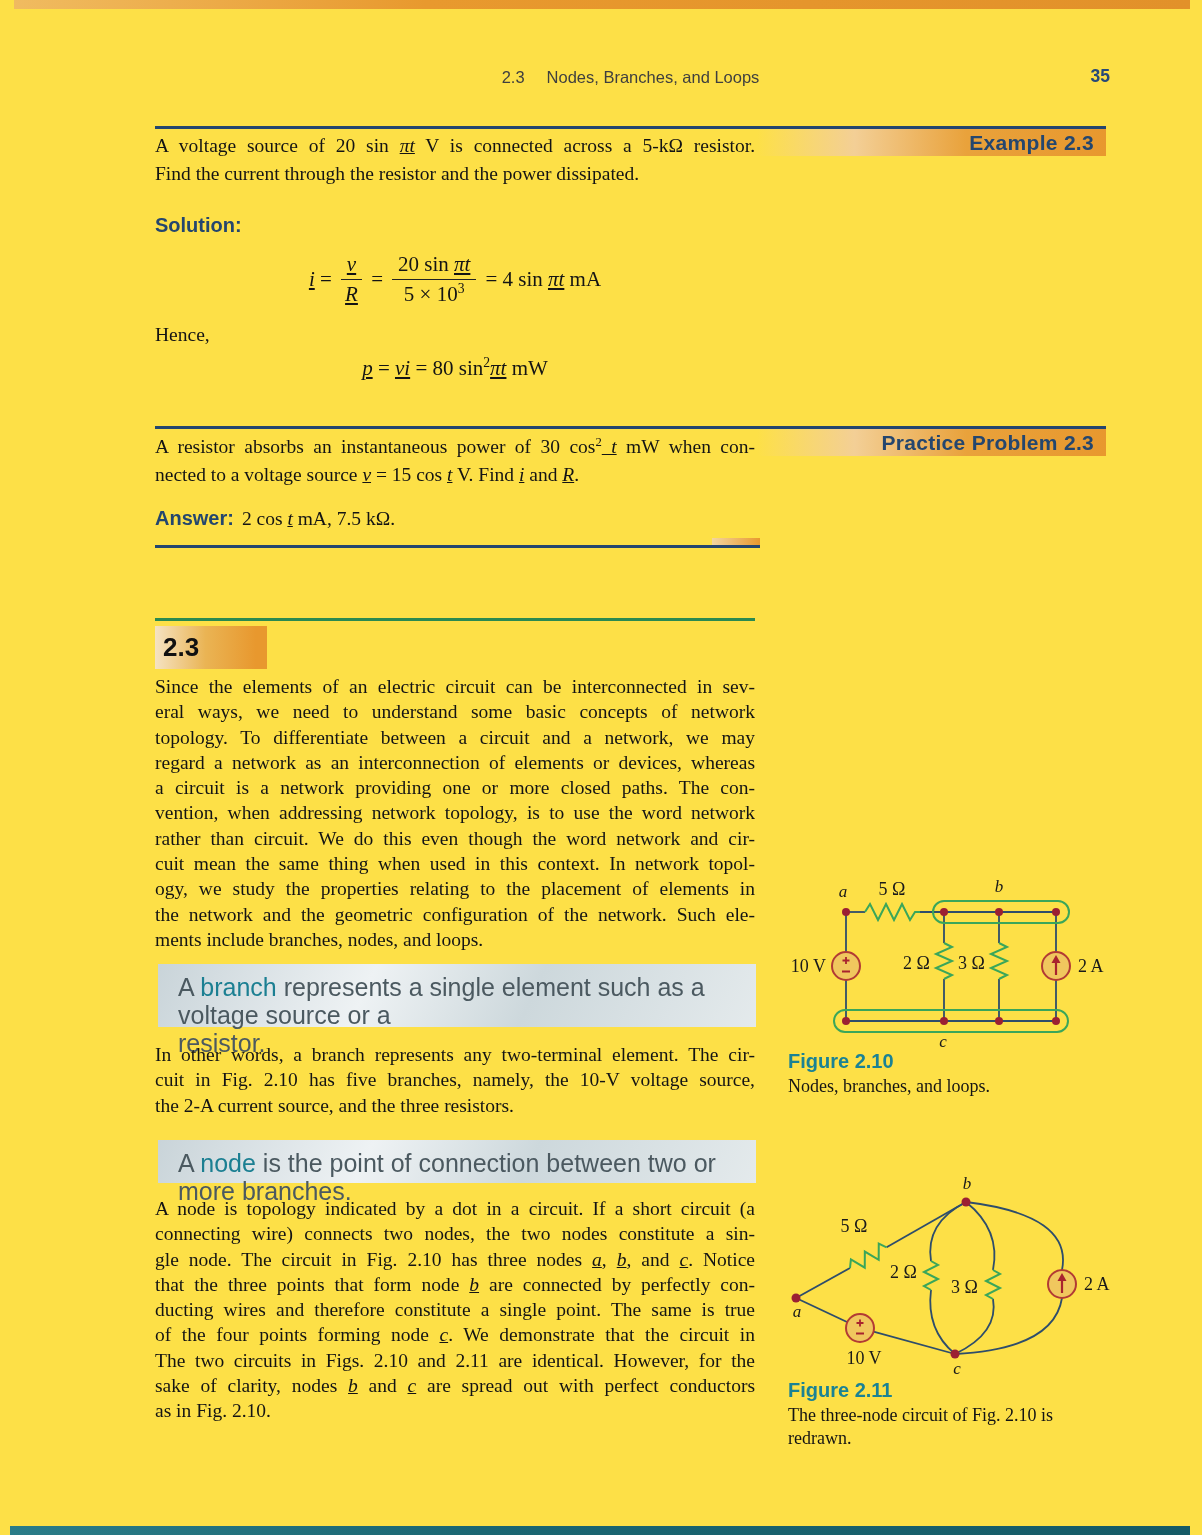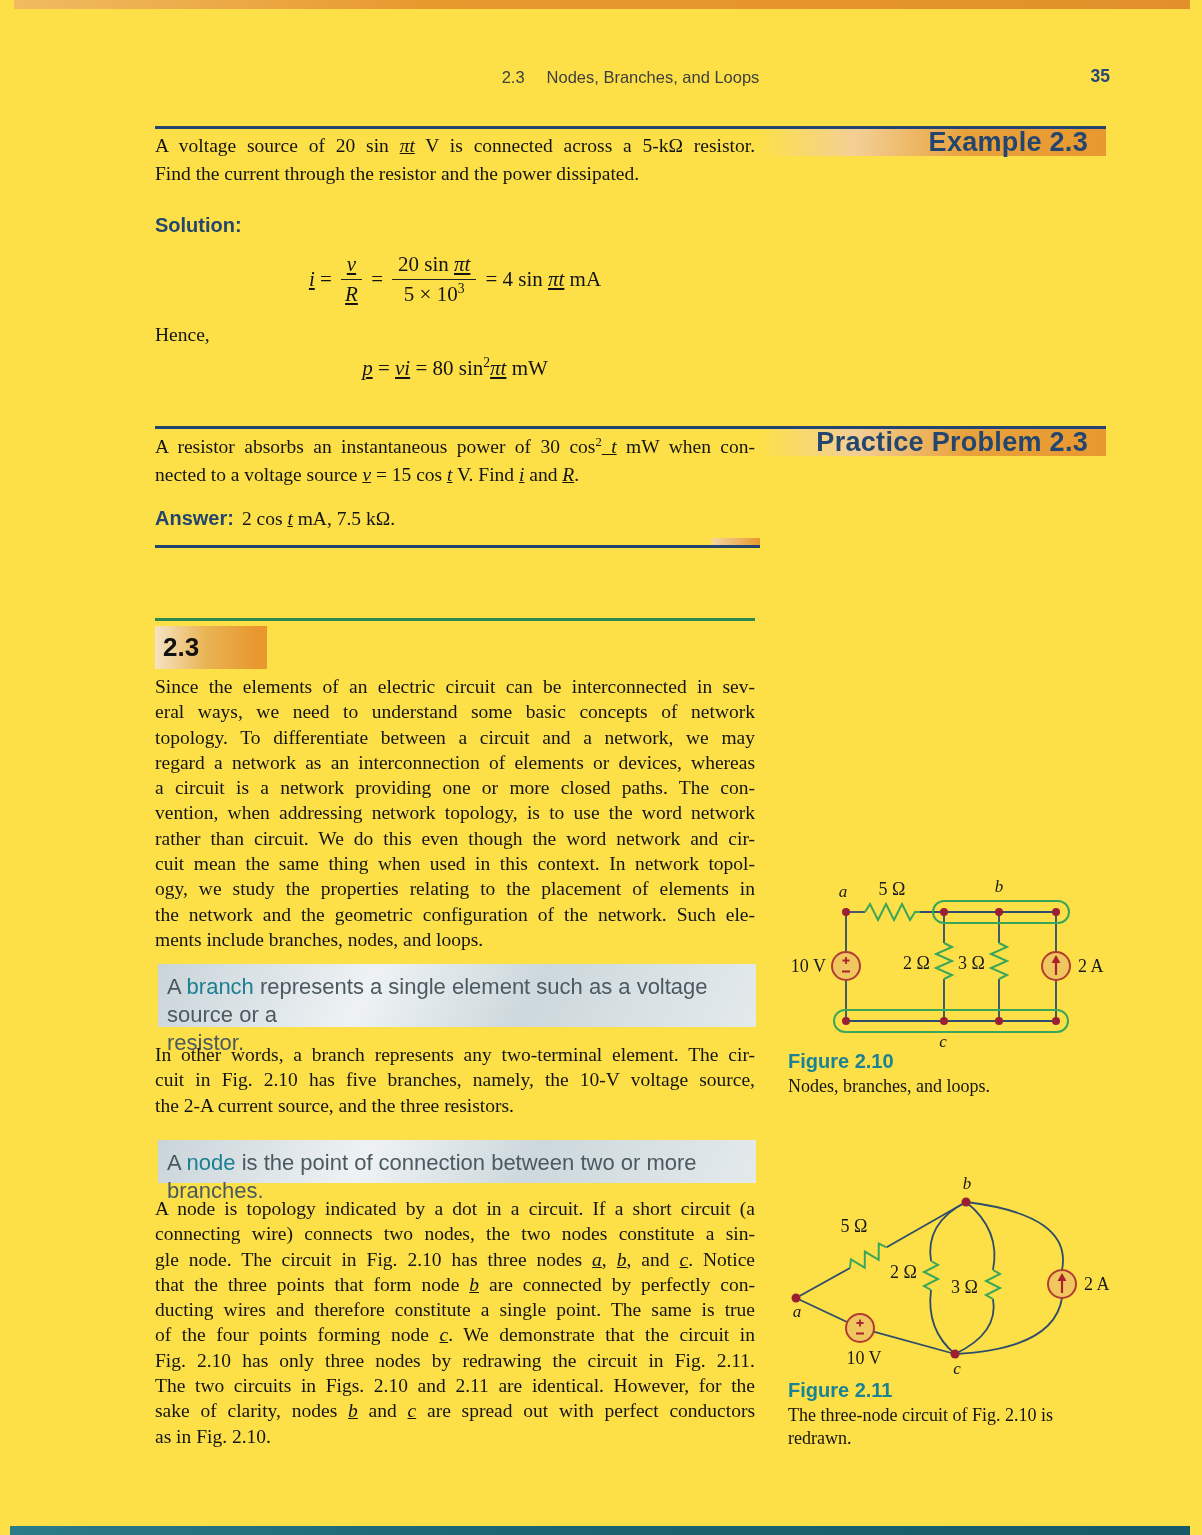--- a/index.html
+++ b/index.html
@@ -9,22 +9,22 @@
   .edge.top{left:14px;top:0;width:1176px;height:9px;background:linear-gradient(to right,#f0bb60,#e8992e 35%,#e2912a);}
   .edge.bottom{left:10px;bottom:0;width:1180px;height:9px;background:linear-gradient(to right,#2a7c88,#1a6672 40%,#155a66);}
   .runhead{position:absolute;left:155px;top:68px;width:951px;display:flex;justify-content:center;gap:22px;
            font-family:"Liberation Sans",sans-serif;font-size:16.5px;color:#3f3f3f;}
   .pagenum{position:absolute;left:1072px;top:66px;width:38px;text-align:right;
            font-family:"Liberation Sans",sans-serif;font-weight:bold;font-size:17.5px;color:#274a78;}
   .hrule{position:absolute;height:2.5px;background:#24466e;}
   .hrule.green{height:3px;background:#2a8a50;}
   .gradbar{position:absolute;height:27px;line-height:27px;text-align:right;padding:0;
            background:linear-gradient(to right,rgba(234,234,234,0) 0%,#f3cf96 28%,#e9a23b 60%,#e8982e 100%);}
-  .gradbar span{font-family:"Liberation Sans",sans-serif;font-weight:600;font-size:27px;color:#24466e;
-           padding-right:18px;letter-spacing:.3px;}
+  .gradbar span{font-family:"Liberation Sans",sans-serif;font-weight:600;font-size:21px;color:#24466e;
+           padding-right:12px;letter-spacing:.3px;}
   .body{position:absolute;font-size:19.5px;line-height:25.3px;}
   .exbody{line-height:28px;}
   .para .ln{text-align:justify;text-align-last:justify;}
   .para .ln:last-child{text-align-last:auto;}
   .exbody .ln{text-align:justify;text-align-last:justify;}
   .exbody .ln:last-child{text-align-last:auto;}
   .i{font-style:italic;text-decoration:underline;}
   .sup{vertical-align:super;font-size:0.65em;line-height:0;}
   .kw{color:#1b7f92;}
   .sanslabel{position:absolute;font-family:"Liberation Sans",sans-serif;font-weight:bold;font-size:20px;color:#24466e;text-align:right;}
@@ -34,23 +34,23 @@
   .frac{display:inline-flex;flex-direction:column;align-items:center;}
   .frac .fnum{padding:0 6px 2px;border-bottom:1.6px solid #222;}
   .frac .fden{padding-top:2px;}
   .cap{position:absolute;width:48px;height:8px;background:linear-gradient(to right,#f3d6a0,#e8992e);}
   .secbox{position:absolute;width:112px;height:43px;line-height:43px;
           background:linear-gradient(to right,#f5e3c2,#eab454 45%,#e8982e 90%);}
   .secbox span{font-family:"Liberation Sans",sans-serif;font-weight:bold;font-size:26px;color:#111;padding-left:8px;}
   .sectitle{position:absolute;font-family:"Liberation Sans",sans-serif;font-size:28px;font-weight:500;
             color:#2a9150;line-height:40px;}
   .sectitle .dagger{color:#111;font-size:18px;vertical-align:8px;margin-right:2px;}
-  .callout{position:absolute;padding:9px 14px 9px 9px;box-sizing:border-box;
+  .callout{position:absolute;padding:9px 14px 9px 20px;box-sizing:border-box;
            background:linear-gradient(115deg,#c9d4d9 0%,#eef2f4 35%,#cdd8dc 62%,#e4eaec 100%);
-           font-family:"Liberation Sans",sans-serif;font-size:22px;line-height:28px;color:#4b5960;}
+           font-family:"Liberation Sans",sans-serif;font-size:25px;line-height:28px;color:#4b5960;}
   .figtitle{position:absolute;font-family:"Liberation Sans",sans-serif;font-weight:bold;font-size:20px;color:#1a8294;}
   .figcap{position:absolute;font-size:18px;line-height:23px;color:#141414;}
   .fig{position:absolute;}
   .fig text{font-family:"Liberation Serif",serif;font-size:18px;fill:#1a1a1a;}
   .fig text.it{font-style:italic;font-size:17px;}
 </style>
 </head>
 <body>
 
 <div class="page">
@@ -145,21 +145,20 @@
       <div class="ln">A <span class="kw">node</span> is the point of connection between two or more branches.</div>
     </div>
 
   <div class="body para" style="left:155px;top:1196px;width:600px">
       <div class="ln">A node is topology indicated by a dot in a circuit. If a short circuit (a</div>
       <div class="ln">connecting wire) connects two nodes, the two nodes constitute a sin-</div>
       <div class="ln">gle node. The circuit in Fig. 2.10 has three nodes <span class="i">a</span>, <span class="i">b</span>, and <span class="i">c</span>. Notice</div>
       <div class="ln">that the three points that form node <span class="i">b</span> are connected by perfectly con-</div>
       <div class="ln">ducting wires and therefore constitute a single point. The same is true</div>
       <div class="ln">of the four points forming node <span class="i">c</span>. We demonstrate that the circuit in</div>
-      <div class="ln">Fig. 2.10 has only three nodes by redrawing the circuit in Fig. 2.11.</div>
       <div class="ln">The two circuits in Figs. 2.10 and 2.11 are identical. However, for the</div>
       <div class="ln">sake of clarity, nodes <span class="i">b</span> and <span class="i">c</span> are spread out with perfect conductors</div>
       <div class="ln">as in Fig. 2.10.</div>
     </div>
 
   <svg class="fig" viewBox="0 0 350 175" style="left:780px;top:875px;width:350px;height:175px">
     <g stroke="#2e4d6b" stroke-width="1.8" fill="none">
       <polyline points="66,37 85,37"></polyline>
       <line x1="140" y1="37" x2="276" y2="37"></line>
       <line x1="66" y1="37" x2="66" y2="77"></line>

